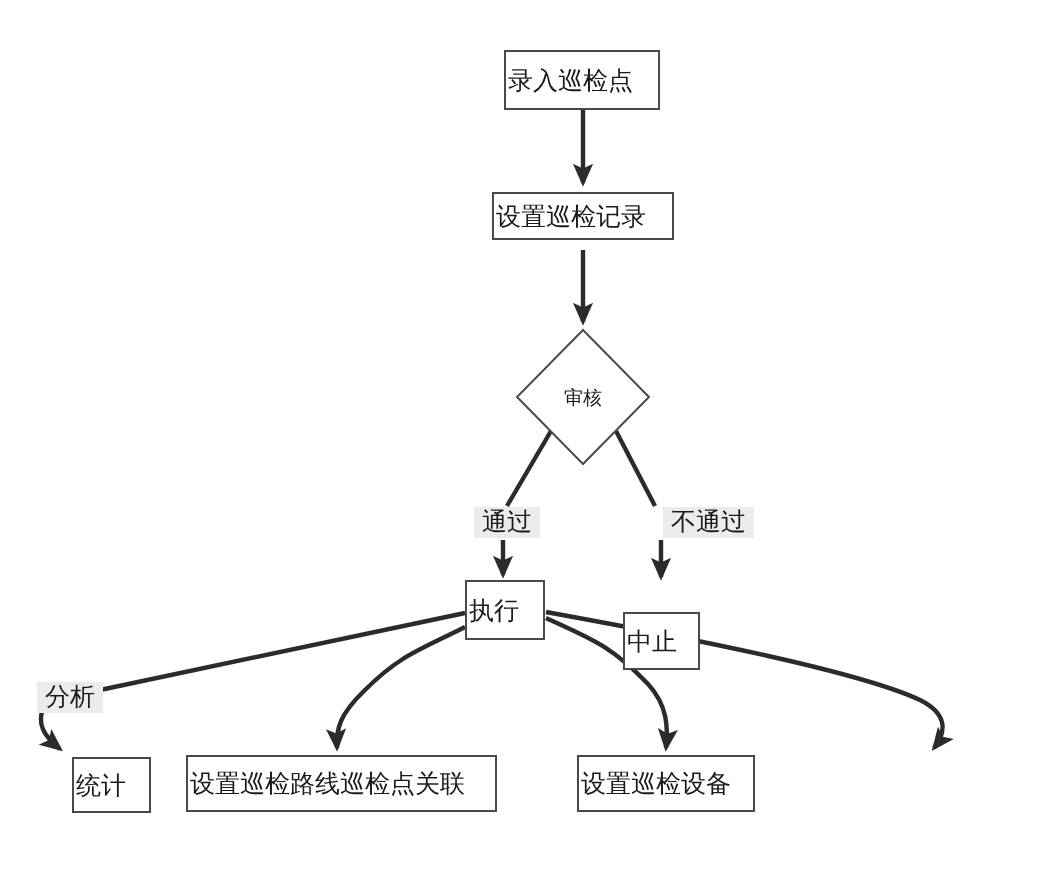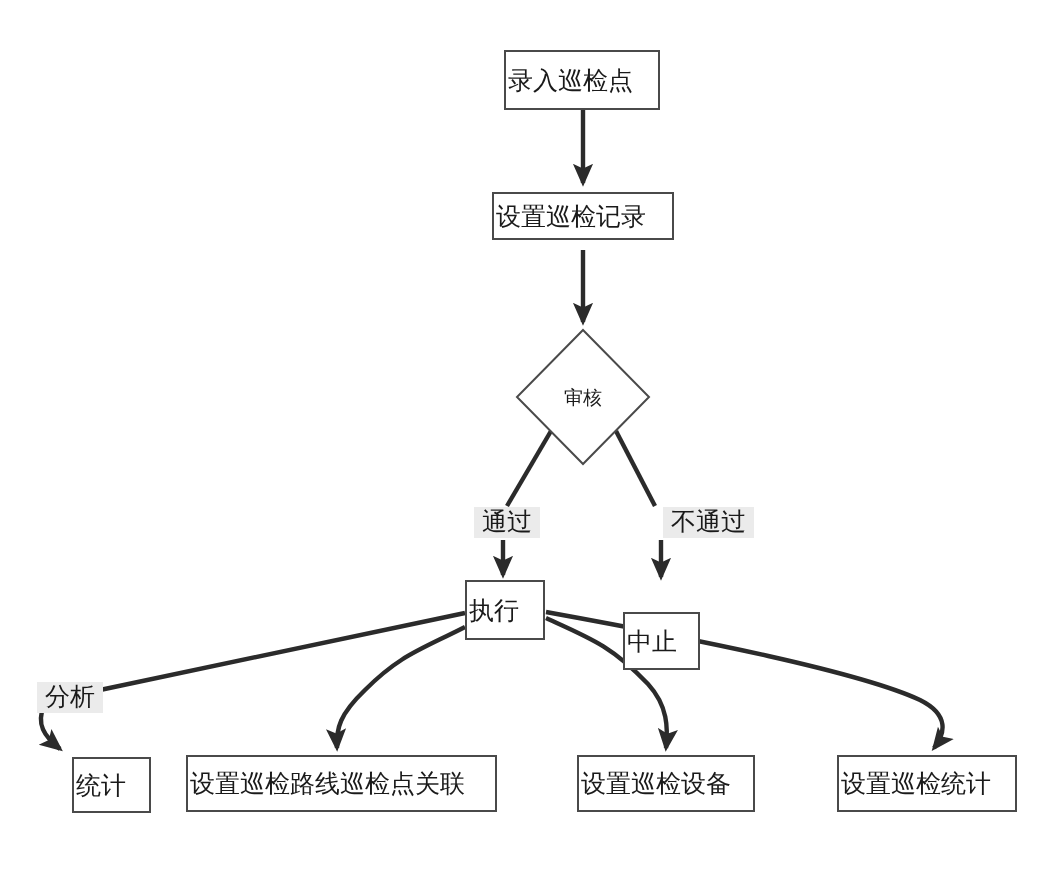--- a/index.html
+++ b/index.html
@@ -146,17 +146,14 @@
   </div>
 
   <div class="node" style="left:186px; top:755px; width:311px; height:57px;">
     <span class="node-label">设置巡检路线巡检点关联</span>
   </div>
 
   <div class="node" style="left:577px; top:755px; width:178px; height:57px;">
     <span class="node-label">设置巡检设备</span>
   </div>
 
-  <div class="node" style="left:837px; top:755px; width:180px; height:57px;">
-    <span class="node-label">设置巡检统计</span>
-  </div>
 
 </div>
 
 </body></html>

